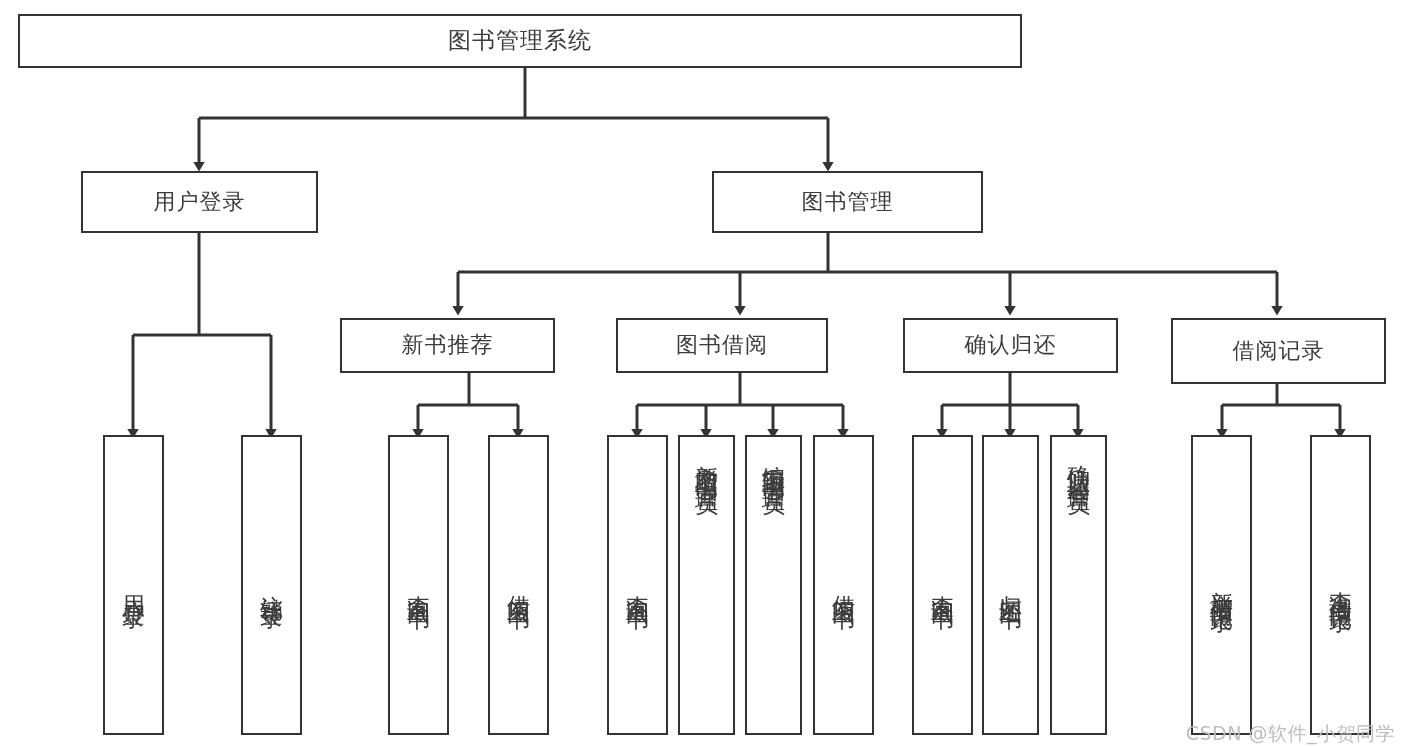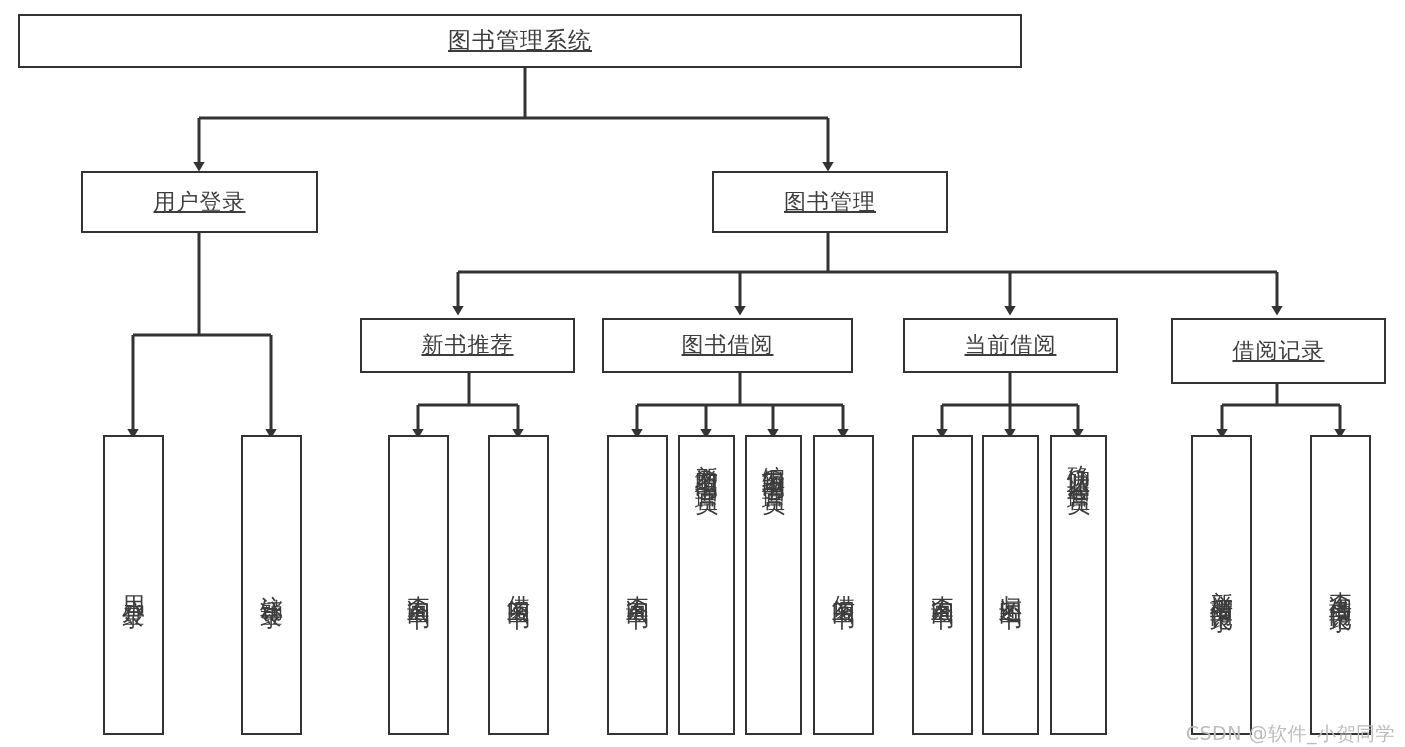--- a/index.html
+++ b/index.html
@@ -34,21 +34,20 @@
   }
   .node .label{
     color:#3c3c3c;
     letter-spacing:1px;
     white-space:nowrap;
     line-height:1.12;
   }
   
   .node.horiz .label{
     font-size:22px;
-    text-decoration:underline;
   }
   .node.root .label{
     font-size:23px;
   }
   
   .node.vert{
     align-items:flex-start;
     justify-content:center;
     padding-top:10px;
   }
@@ -133,32 +132,32 @@
     </g>
   </svg>
 
   <div class="node horiz root" style="left:18px; top:14px; width:1004px; height:54px;">
     <span class="label">图书管理系统</span>
   </div>
 
   <div class="node horiz" style="left:81px; top:171px; width:237px; height:62px;">
     <span class="label">用户登录</span>
   </div>
-  <div class="node horiz" style="left:712px; top:171px; width:236px; height:62px;">
+  <div class="node horiz" style="left:712px; top:171px; width:271px; height:62px;">
     <span class="label">图书管理</span>
   </div>
 
-  <div class="node horiz" style="left:360px; top:318px; width:215px; height:55px;">
+  <div class="node horiz" style="left:340px; top:318px; width:215px; height:55px;">
     <span class="label">新书推荐</span>
   </div>
-  <div class="node horiz" style="left:602px; top:318px; width:251px; height:55px;">
+  <div class="node horiz" style="left:616px; top:318px; width:212px; height:55px;">
     <span class="label">图书借阅</span>
   </div>
   <div class="node horiz" style="left:903px; top:318px; width:215px; height:55px;">
-    <span class="label">当前借阅</span>
+    <span class="label">确认归还</span>
   </div>
   <div class="node horiz" style="left:1171px; top:318px; width:215px; height:66px;">
     <span class="label">借阅记录</span>
   </div>
 
   <div class="node vert short" style="left:103px; top:435px; width:61px; height:300px;">
     <span class="label">用户登录</span>
   </div>
   <div class="node vert short" style="left:241px; top:435px; width:61px; height:300px;">
     <span class="label">注销登录</span>

